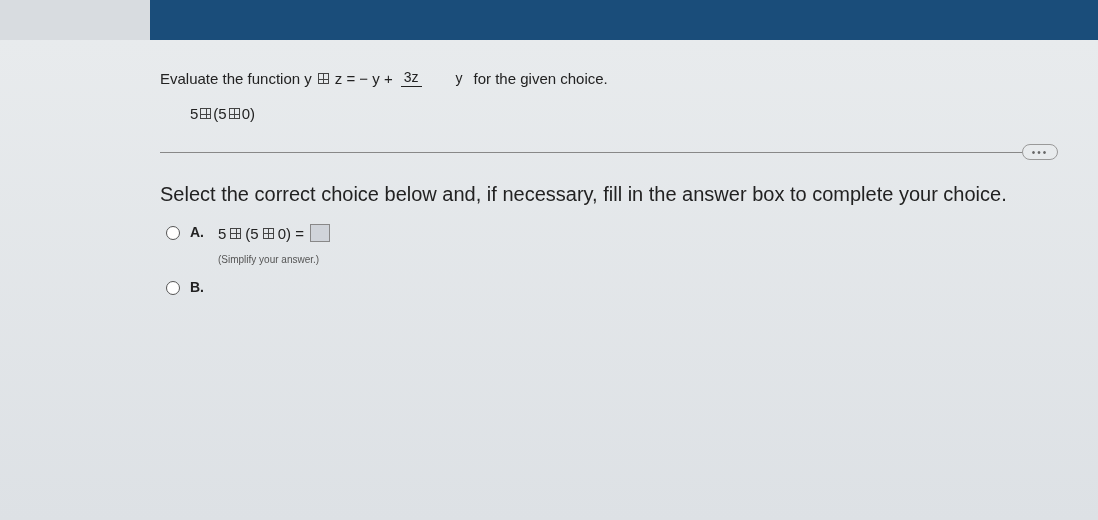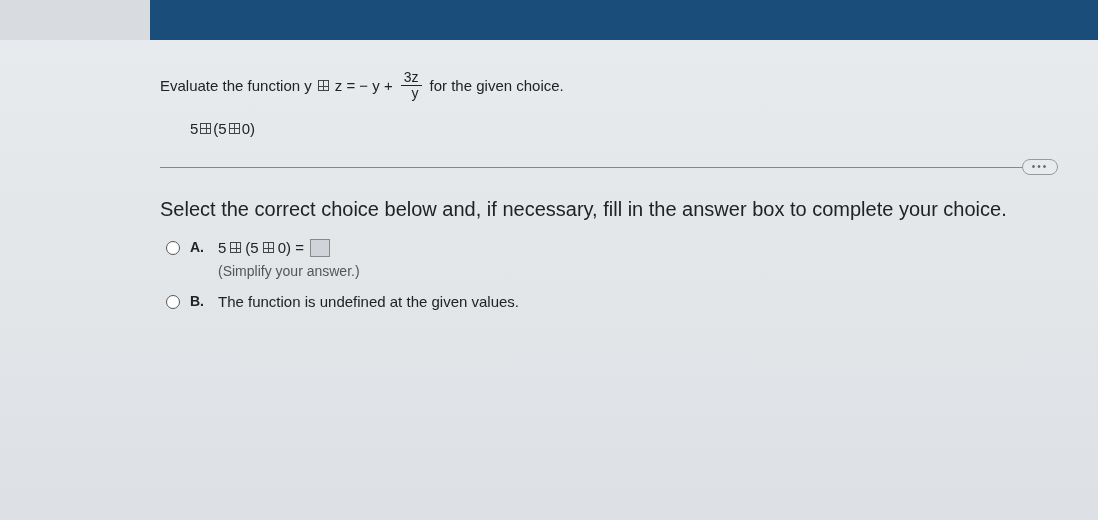--- a/index.html
+++ b/index.html
@@ -35,25 +35,26 @@
     .question-text {
       font-size: 15px;
       color: #222;
       display: flex;
       align-items: center;
       gap: 4px;
       margin-bottom: 18px;
     }
     .fraction {
       display: inline-flex;
-      flex-direction: column;
+      flex-direction: row;
       align-items: flex-end;
       vertical-align: middle;
       margin: 0 4px;
       line-height: 1.1;
+      gap: 31px;
     }
     .fraction .num {
       border-bottom: 1px solid #222;
       padding: 0 3px;
       font-size: 14px;
     }
     .fraction .den {
       padding: 0 3px;
       font-size: 14px;
     }
@@ -158,22 +159,22 @@
       display: inline-block;
       width: 20px;
       height: 18px;
       background: #d0d4da;
       border: 1px solid #888;
       margin-left: 4px;
       cursor: text;
     }
     .hint {
       color: #555;
-      font-size: 14px;
-      margin-top: 6px;
+      font-size: 10px;
+      margin-top: 12px;
     }
     .hr-wrapper {
       position: relative;
       margin-right: 0;
     }
   </style>
 </head>
 <body>
 
 <div class="window-frame">
@@ -220,19 +221,16 @@
           <span>0) =</span>
           <span class="answer-box"></span>
         </div>
         <div class="hint">(Simplify your answer.)</div>
       </div>
     </div>
 
     <div class="option">
       <div class="radio"></div>
       <div class="option-label">B.</div>
-      <div class="option-body">
-        <span>The function is undefined at the given values.</span>
-      </div>
     </div>
 
   </div>
 </div>
 
 </body></html>

